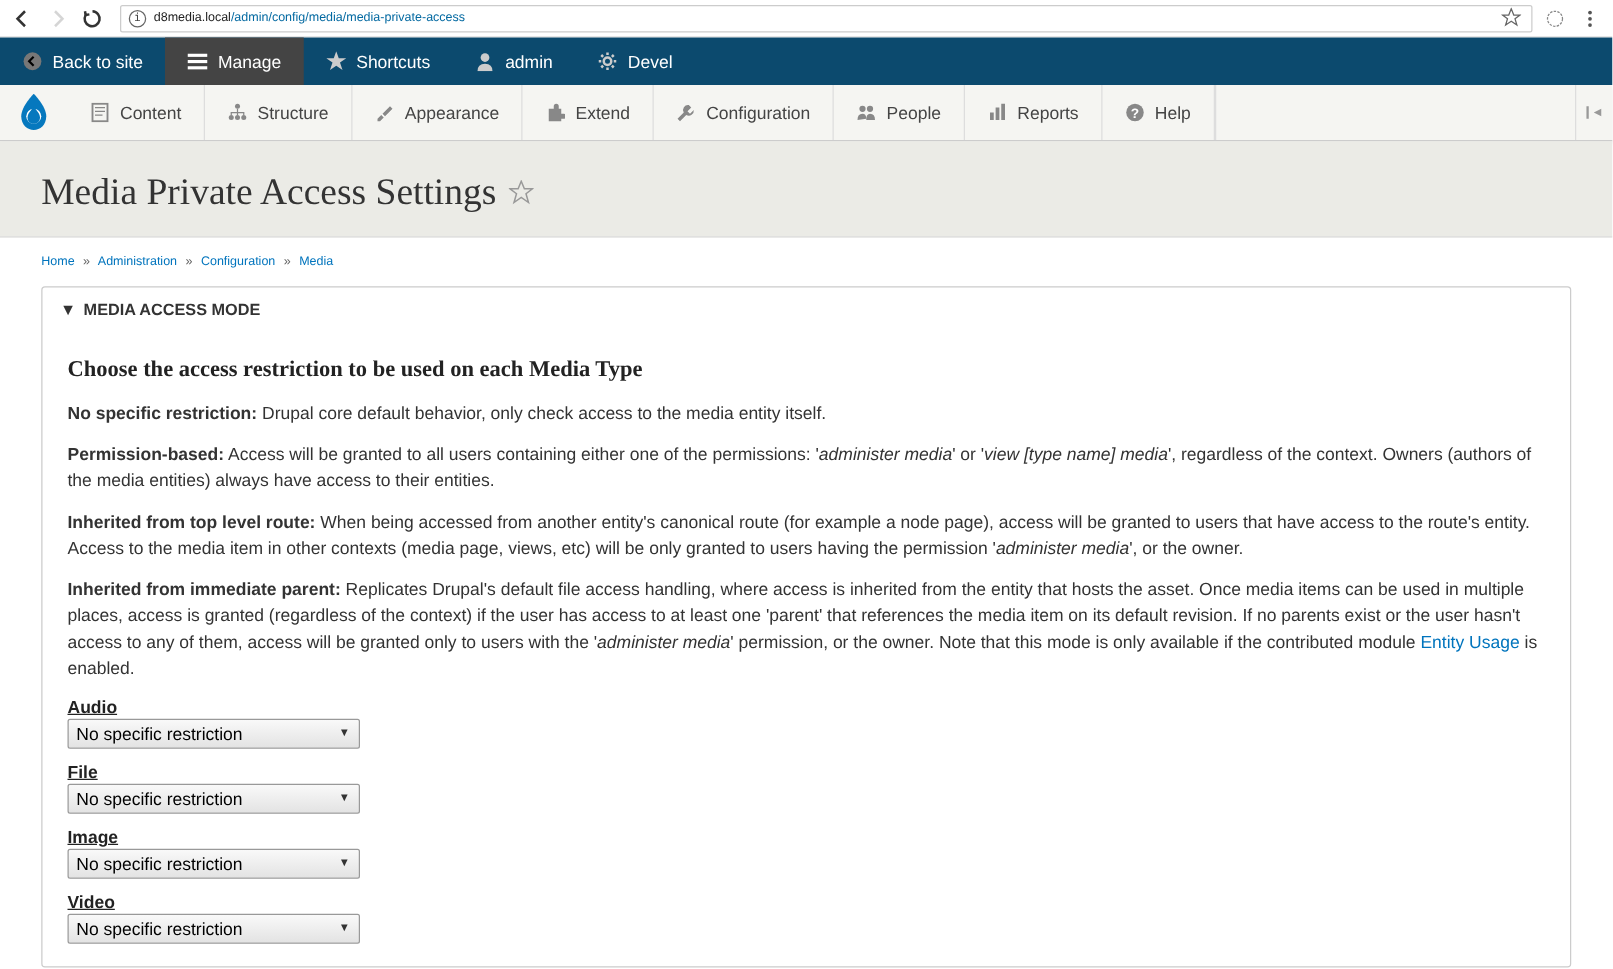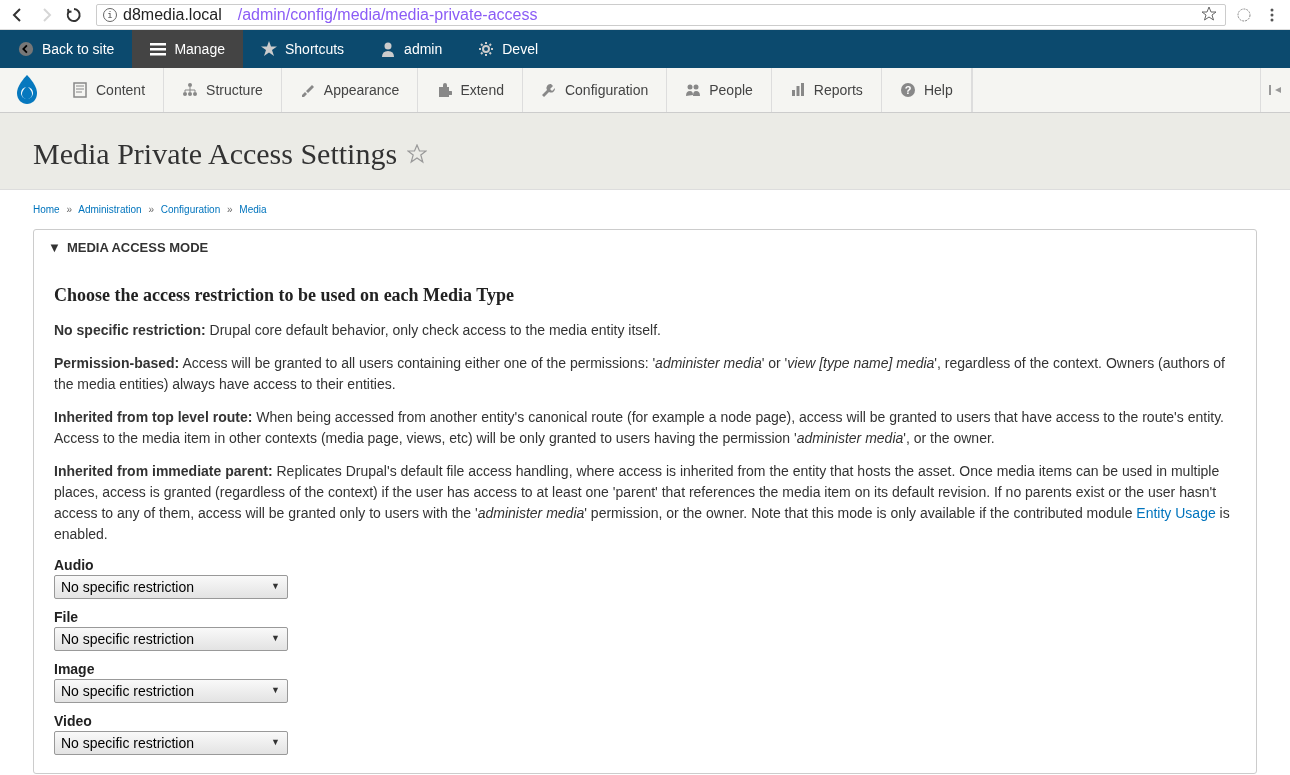--- a/index.html
+++ b/index.html
@@ -4,22 +4,22 @@
   <style>
     * { box-sizing: border-box; margin: 0; padding: 0; }
     body { font-family: "Helvetica Neue", Arial, sans-serif; font-size: 14px; color: #222; background: #fff; }
     
     
     .browser-chrome { height: 30px; display: flex; align-items: center; padding: 0 8px; border-bottom: 1px solid #ddd; background: #fff; }
     .nav-arrow { width: 20px; height: 20px; display: flex; align-items: center; justify-content: center; margin-right: 8px; cursor: pointer; }
     .refresh-icon { width: 20px; height: 20px; display: flex; align-items: center; justify-content: center; margin-right: 12px; cursor: pointer; }
     .url-bar { flex: 1; display: flex; align-items: center; border: 1px solid #ccc; height: 22px; padding: 0 6px; border-radius: 2px; background: #fff; }
     .url-protocol { width: 14px; height: 14px; border: 1px solid #666; border-radius: 50%; display: flex; align-items: center; justify-content: center; font-size: 9px; margin-right: 6px; color: #444; font-family: monospace; }
-    .url-text { font-size: 16px; color: #222; }
-    .url-path { color: #8b5cf6; padding-left: 16px; }
+    .url-text { font-size: 10px; color: #222; }
+    .url-path { color: #0369a1; }
     .star-icon { width: 18px; height: 18px; margin-left: auto; cursor: pointer; }
     .chrome-btn { width: 20px; height: 20px; margin-left: 8px; cursor: pointer; display:flex; align-items:center; justify-content:center; }
     
     
     .admin-toolbar { background: #0c4a6e; height: 38px; display: flex; align-items: stretch; }
     .toolbar-item { display: flex; align-items: center; padding: 0 18px; color: #fff; font-size: 14px; cursor: pointer; gap: 8px; }
     .toolbar-item.active { background: #444; }
     .toolbar-icon { width: 16px; height: 16px; display: flex; align-items: center; justify-content: center; }
     
     
@@ -44,21 +44,21 @@
     .details-box { border: 1px solid #ccc; border-radius: 3px; margin-bottom: 18px; }
     .details-summary { padding: 10px 14px; font-weight: bold; font-size: 13px; cursor: pointer; display: flex; align-items: center; gap: 6px; text-transform: uppercase; color: #333; }
     .details-content { padding: 6px 20px 18px; }
     .section-title { font-size: 18px; font-weight: bold; margin: 14px 0; color: #222; font-family: Georgia, serif;}
     .help-para { margin: 12px 0; line-height: 1.5; color: #333; }
     .help-para strong { font-weight: bold; }
     .help-para em { font-style: italic; }
     .help-link { color: #0074bd; text-decoration: none; }
     
     
-    .form-item { margin-top: 10px; }
+    .form-item { margin-top: 10px; text-decoration: underline; }
     .form-label { font-weight: bold; font-size: 14px; display: block; margin-bottom: 2px; color: #222; }
     .form-select { width: 234px; height: 24px; padding: 2px 6px; font-size: 14px; border: 1px solid #999; background: linear-gradient(#f9f9f9, #e3e3e3); border-radius: 2px; appearance: none; position: relative; }
     .select-wrapper { position: relative; display: inline-block; }
     .select-wrapper::after { content: "▼"; font-size: 9px; position: absolute; right: 8px; top: 6px; pointer-events: none; color: #333; }
     
     svg { display: block; }
   </style>
 </head>
 <body>
 

